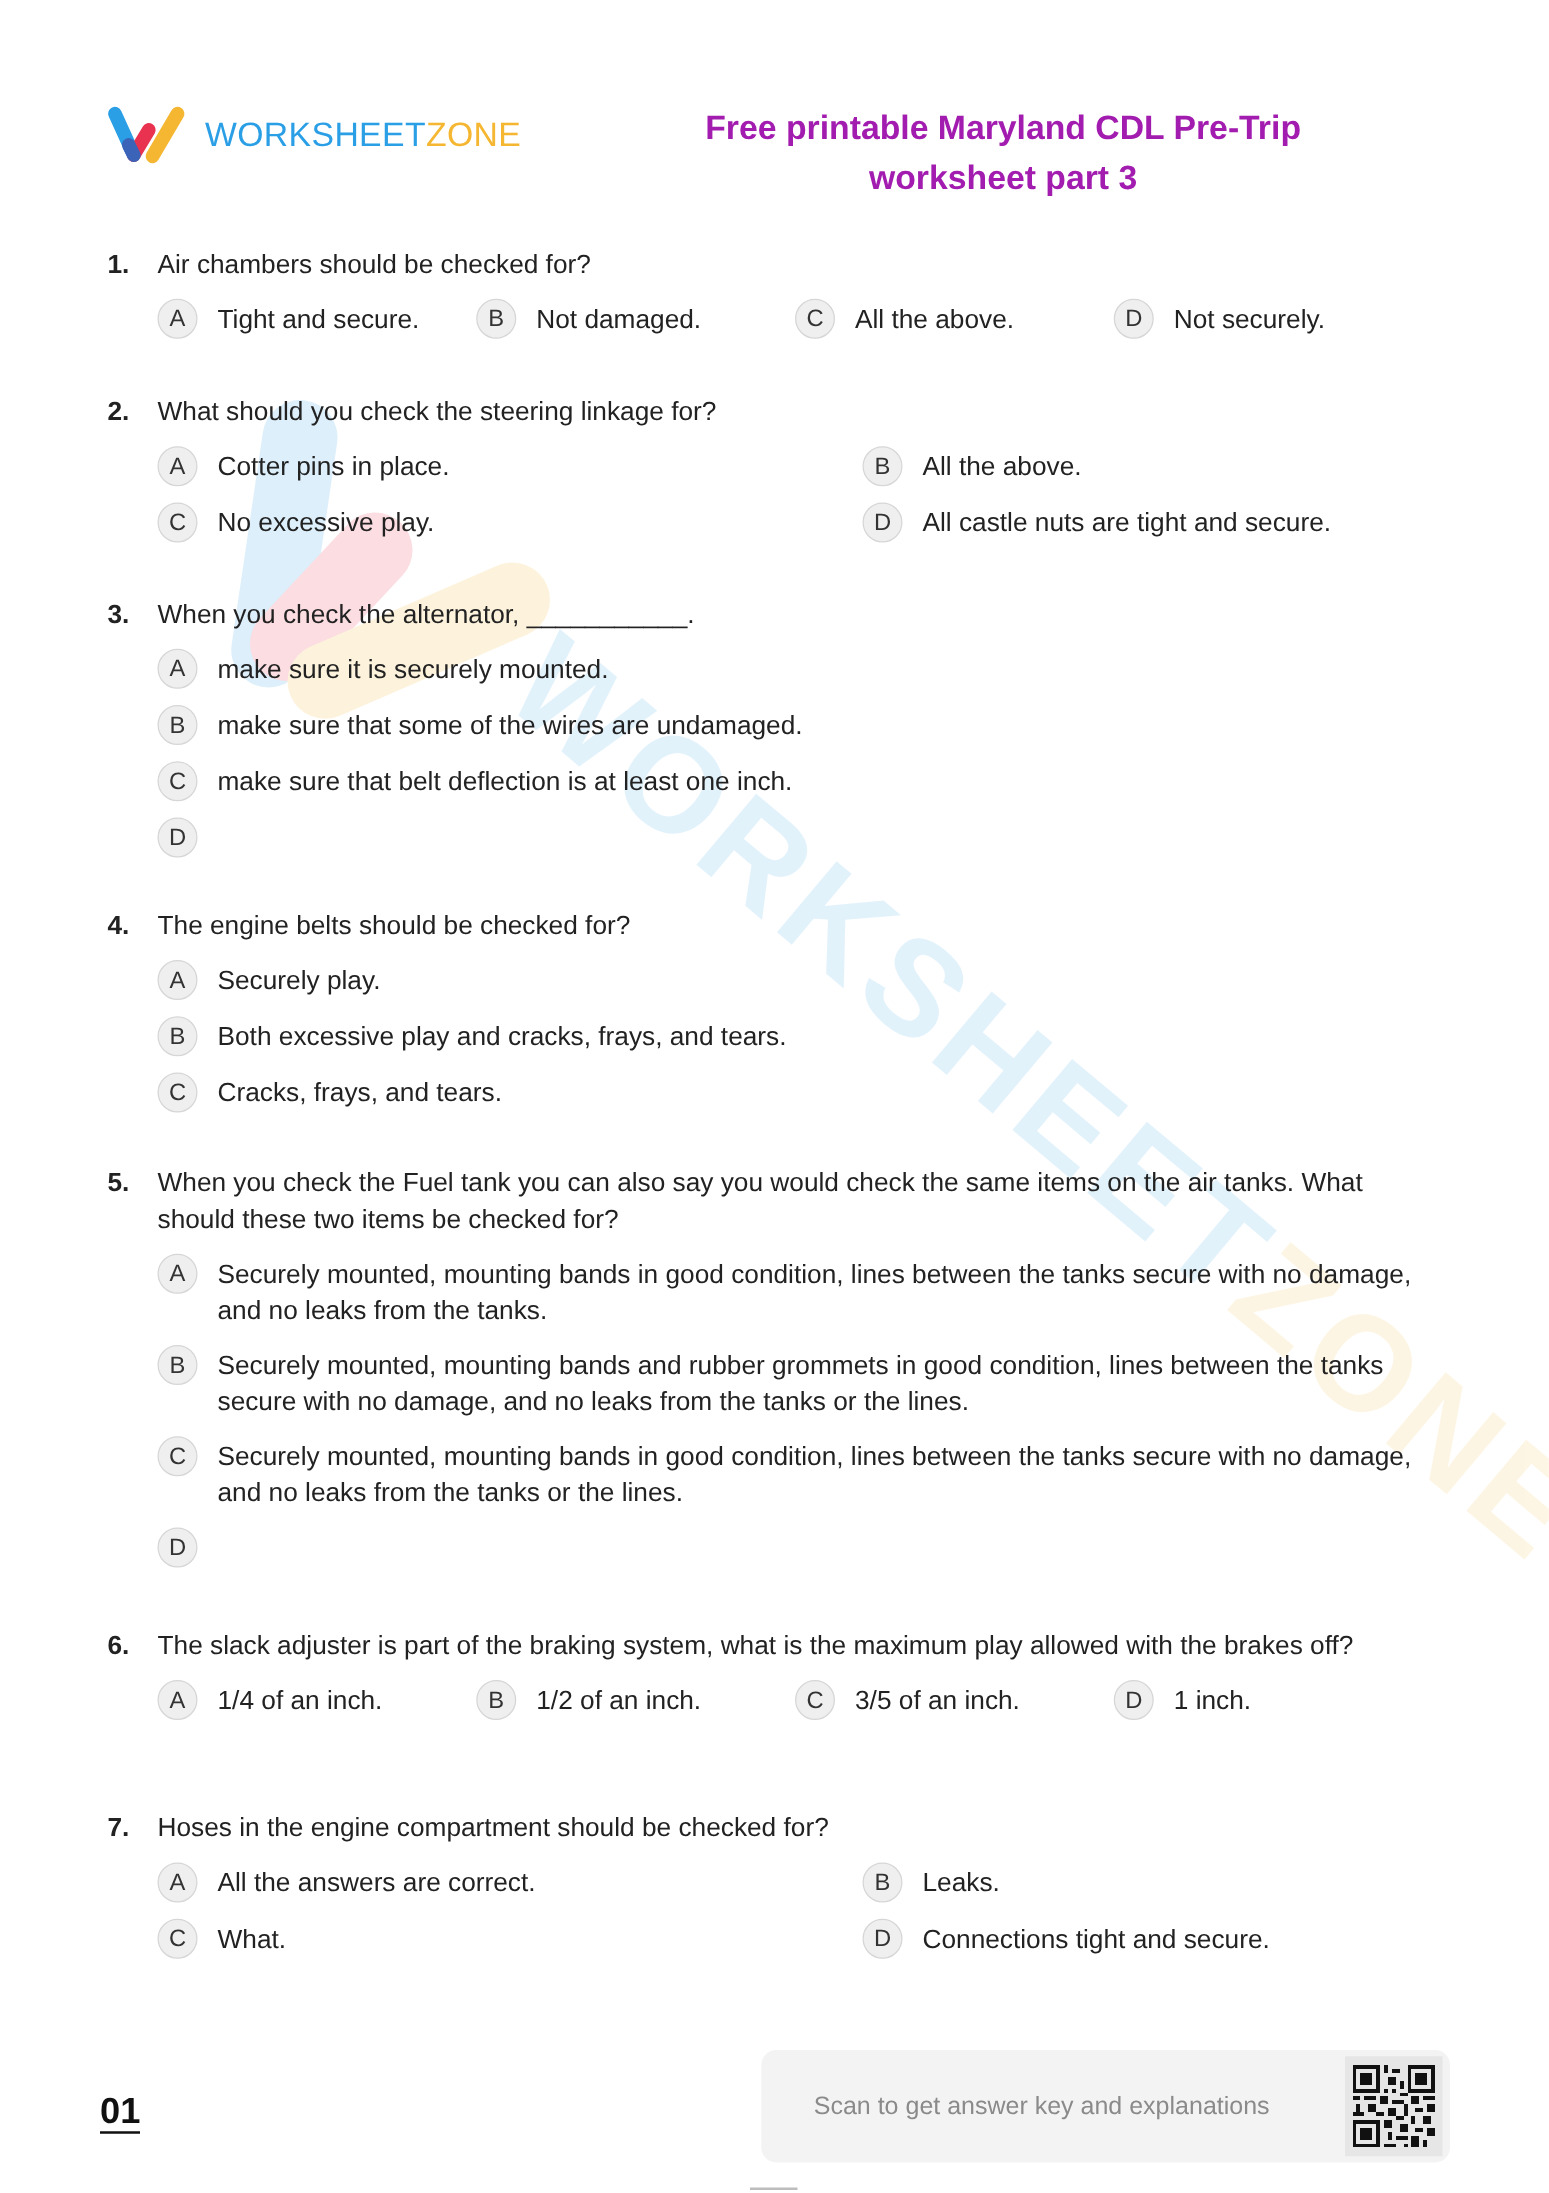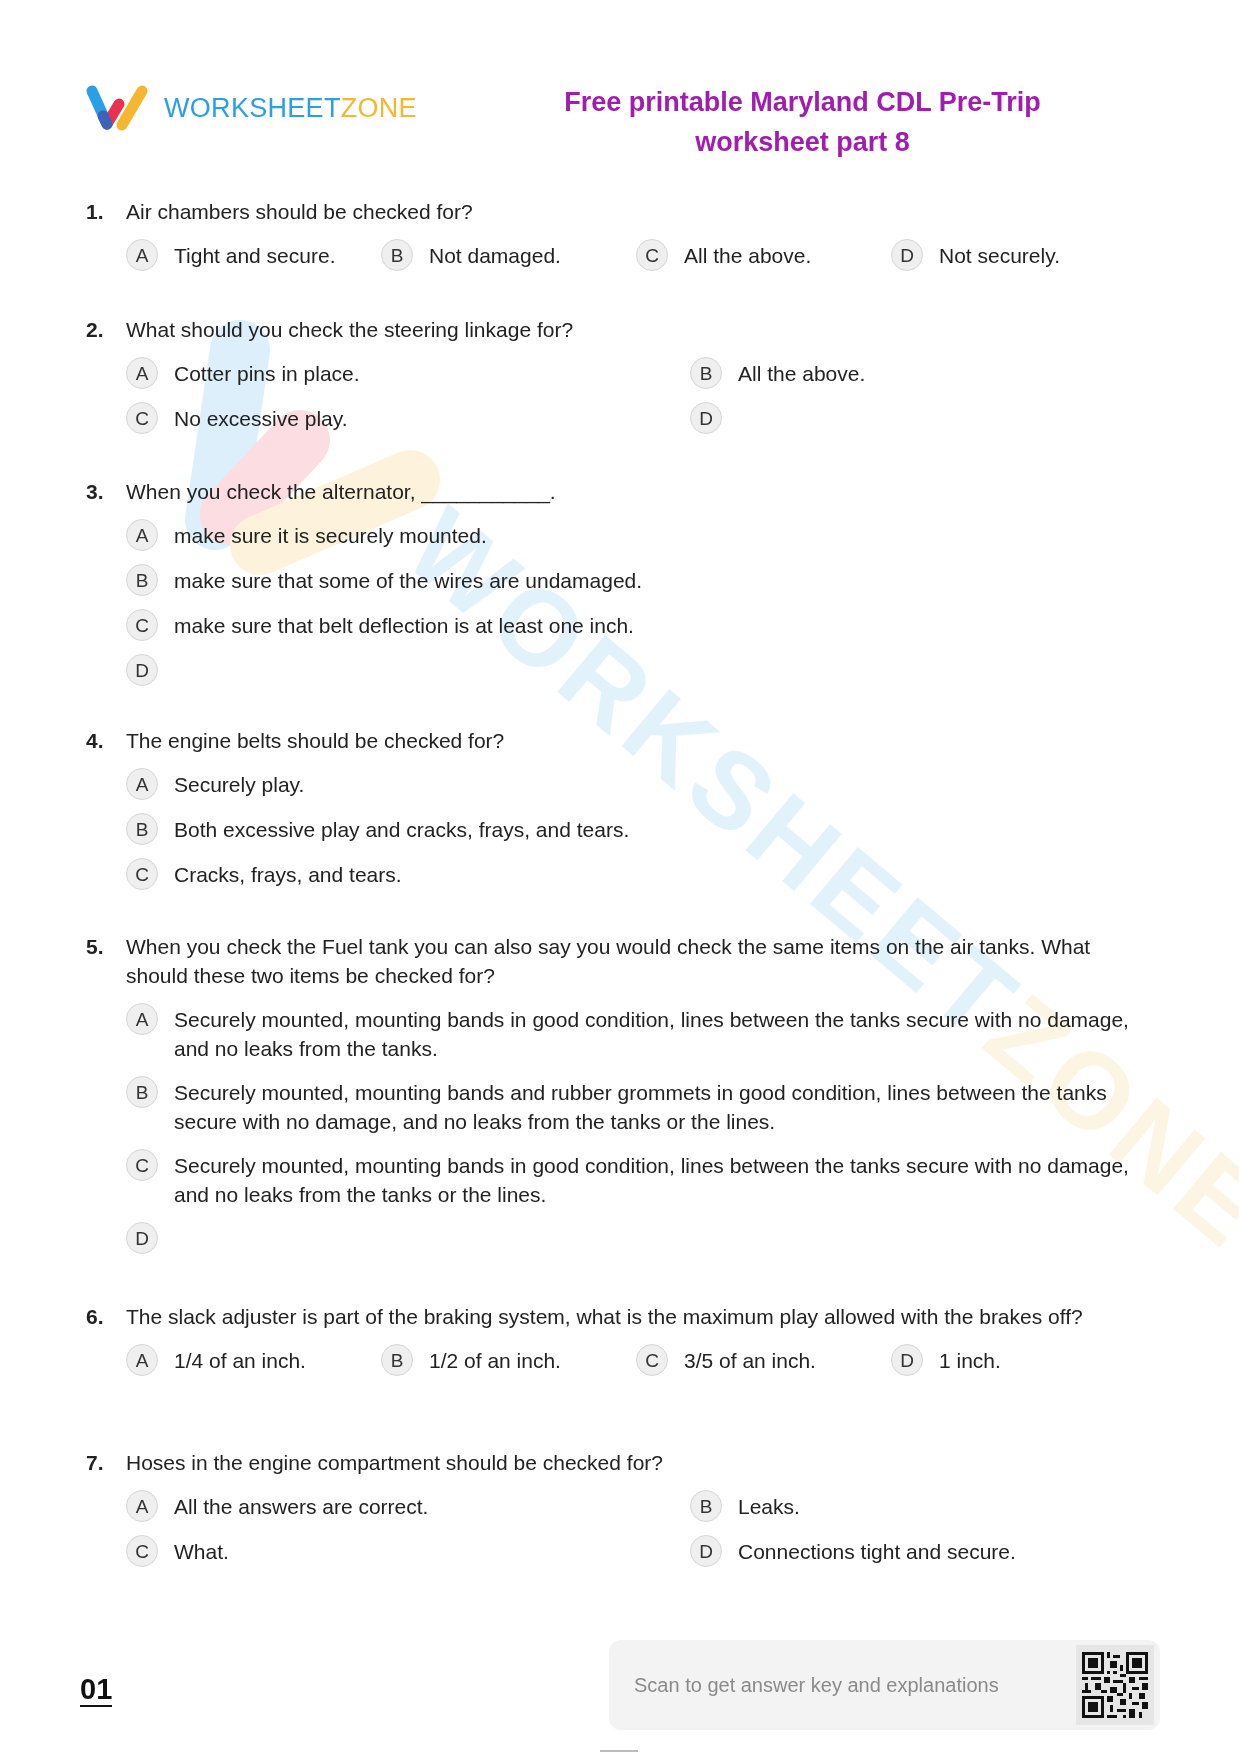--- a/index.html
+++ b/index.html
@@ -35,21 +35,21 @@
   .row4 .opt { width: 258px; }
   .grid2 { display: grid; grid-template-columns: 564px 1fr; row-gap: 15px; margin-top: 15px; }
   .stack .opt { margin-top: 15px; }
   .stack .opt.multi { line-height: 29px; }
 
   
   .pagenum { position: absolute; left: 80px; top: 1674px; font-size: 29px; font-weight: 700;
              color: #111; border-bottom: 2px solid #111; line-height: 30px; padding-bottom: 1px; }
   .scanbox { position: absolute; left: 609px; top: 1640px; width: 551px; height: 90px;
              background: #f3f3f3; border-radius: 12px; display: flex; align-items: center; }
-  .scan-text { margin-left: 25px; font-size: 20px; color: #8a8a8a; flex: 1; }
+  .scan-text { margin-left: 42px; font-size: 20px; color: #8a8a8a; flex: 1; }
   .qr { width: 78px; height: 80px; background: #e6e6e6; margin-right: 6px; display: flex;
         align-items: center; justify-content: center; }
   .bottom-line { position: absolute; left: 600px; top: 1750px; width: 38px; height: 2px; background: #bdbdbd; }
 </style>
 </head>
 <body>
 
 <svg class="wm" viewBox="0 0 1239 1754">
   <g opacity="0.16">
     <line x1="240" y1="350" x2="215" y2="520" stroke="#2b9fe6" stroke-width="60" stroke-linecap="round"></line>
@@ -70,21 +70,21 @@
       <line x1="38" y1="43" x2="58" y2="9" stroke="#f5b731" stroke-width="11" stroke-linecap="round"></line>
       <line x1="19" y1="34" x2="23" y2="42" stroke="#3b63b8" stroke-width="11" stroke-linecap="round"></line>
     </svg>
     <div class="logo-text">
       <span class="w">WORKSHEET</span><span class="z">ZONE</span>
     </div>
   </div>
 
   <div class="title">
     <div>Free printable Maryland CDL Pre-Trip</div>
-    <div>worksheet part 8</div>
+    <div>worksheet part 3</div>
   </div>
 
   <div class="q" style="top:197px;">
     <div class="q-head">
       <span class="q-num">1.</span>
       <span class="q-text">Air chambers should be checked for?</span>
     </div>
     <div class="opts row4">
       <div class="opt">
           <span class="badge">A</span>
@@ -118,20 +118,21 @@
       <div class="opt">
           <span class="badge">B</span>
           <span>All the above.</span>
         </div>
       <div class="opt">
           <span class="badge">C</span>
           <span>No excessive play.</span>
         </div>
       <div class="opt">
           <span class="badge">D</span>
+          <span>All castle nuts are tight and secure.</span>
         </div>
     </div>
   </div>
 
   <div class="q" style="top:477px;">
     <div class="q-head">
       <span class="q-num">3.</span>
       <span class="q-text">When you check the alternator, ___________.</span>
     </div>
     <div class="opts stack">

